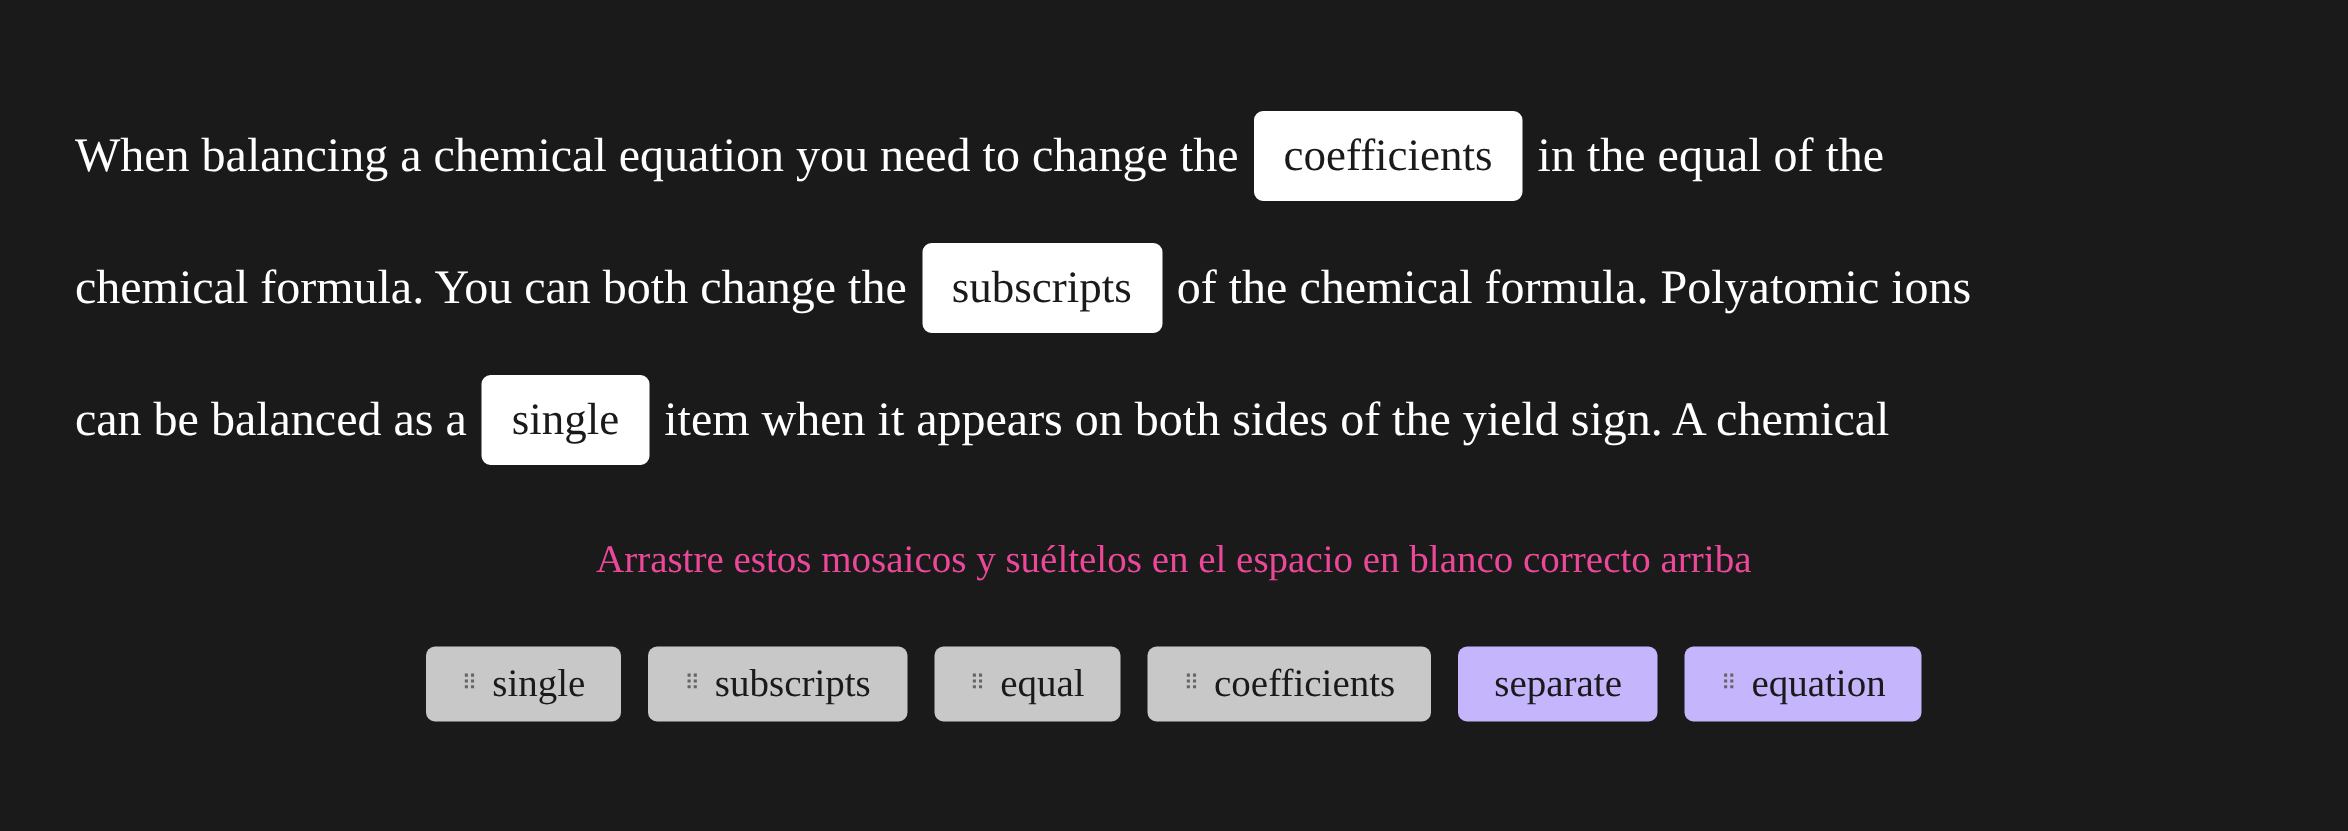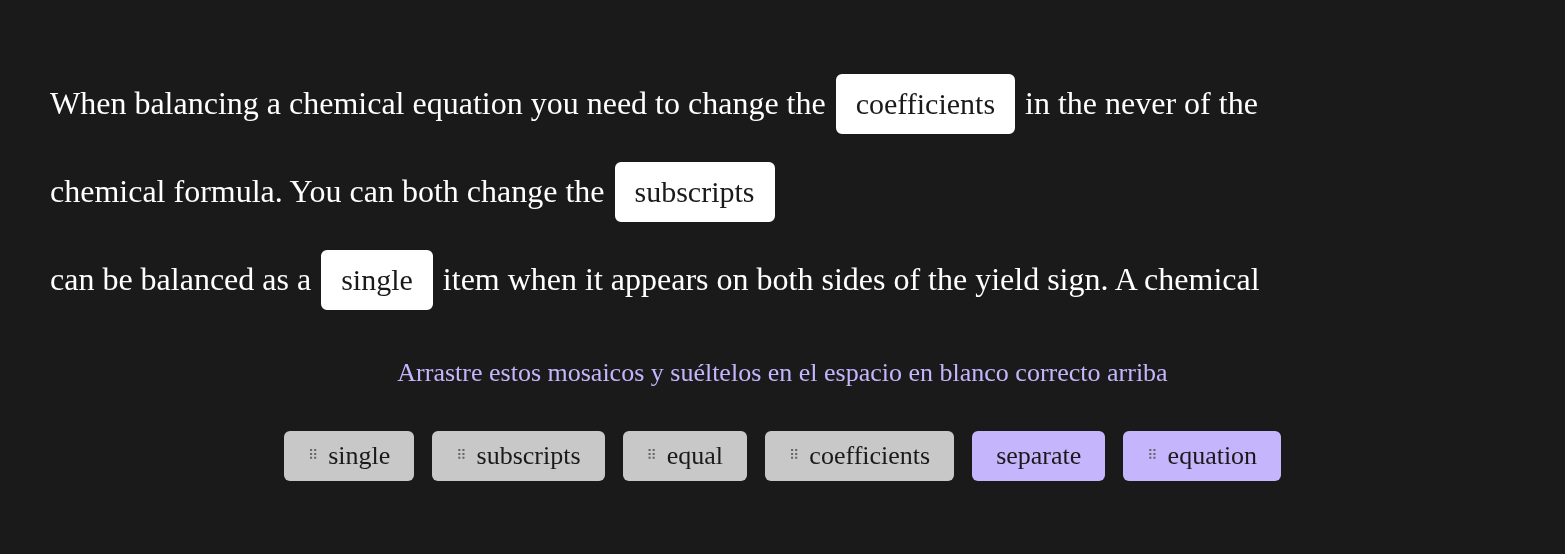--- a/index.html
+++ b/index.html
@@ -48,21 +48,21 @@
       padding: 4px 18px;
       font-size: 30px;
       font-family: Georgia, 'Times New Roman', serif;
       font-weight: normal;
       min-width: 80px;
     }
 
     .instruction-text {
       text-align: center;
       font-size: 26px;
-      color: #c4b5fd;
+      color: #ec4899;
       margin: 20px 0 25px 0;
       font-family: Georgia, 'Times New Roman', serif;
     }
 
     .tiles-row {
       display: flex;
       align-items: center;
       justify-content: center;
       gap: 18px;
       flex-wrap: nowrap;
@@ -95,26 +95,27 @@
     }
   </style>
 </head>
 <body>
 
 <div class="content-area">
 
   <div class="text-line">
     <span>When balancing a chemical equation you need to change the</span>
     <span class="answer-box">coefficients</span>
-    <span>in the never of the</span>
+    <span>in the equal of the</span>
   </div>
 
   <div class="text-line">
     <span>chemical formula. You can both change the</span>
     <span class="answer-box">subscripts</span>
+    <span>of the chemical formula. Polyatomic ions</span>
   </div>
 
   <div class="text-line">
     <span>can be balanced as a</span>
     <span class="answer-box">single</span>
     <span>item when it appears on both sides of the yield sign. A chemical</span>
   </div>
 
   <div class="instruction-text">Arrastre estos mosaicos y suéltelos en el espacio en blanco correcto arriba</div>
 

